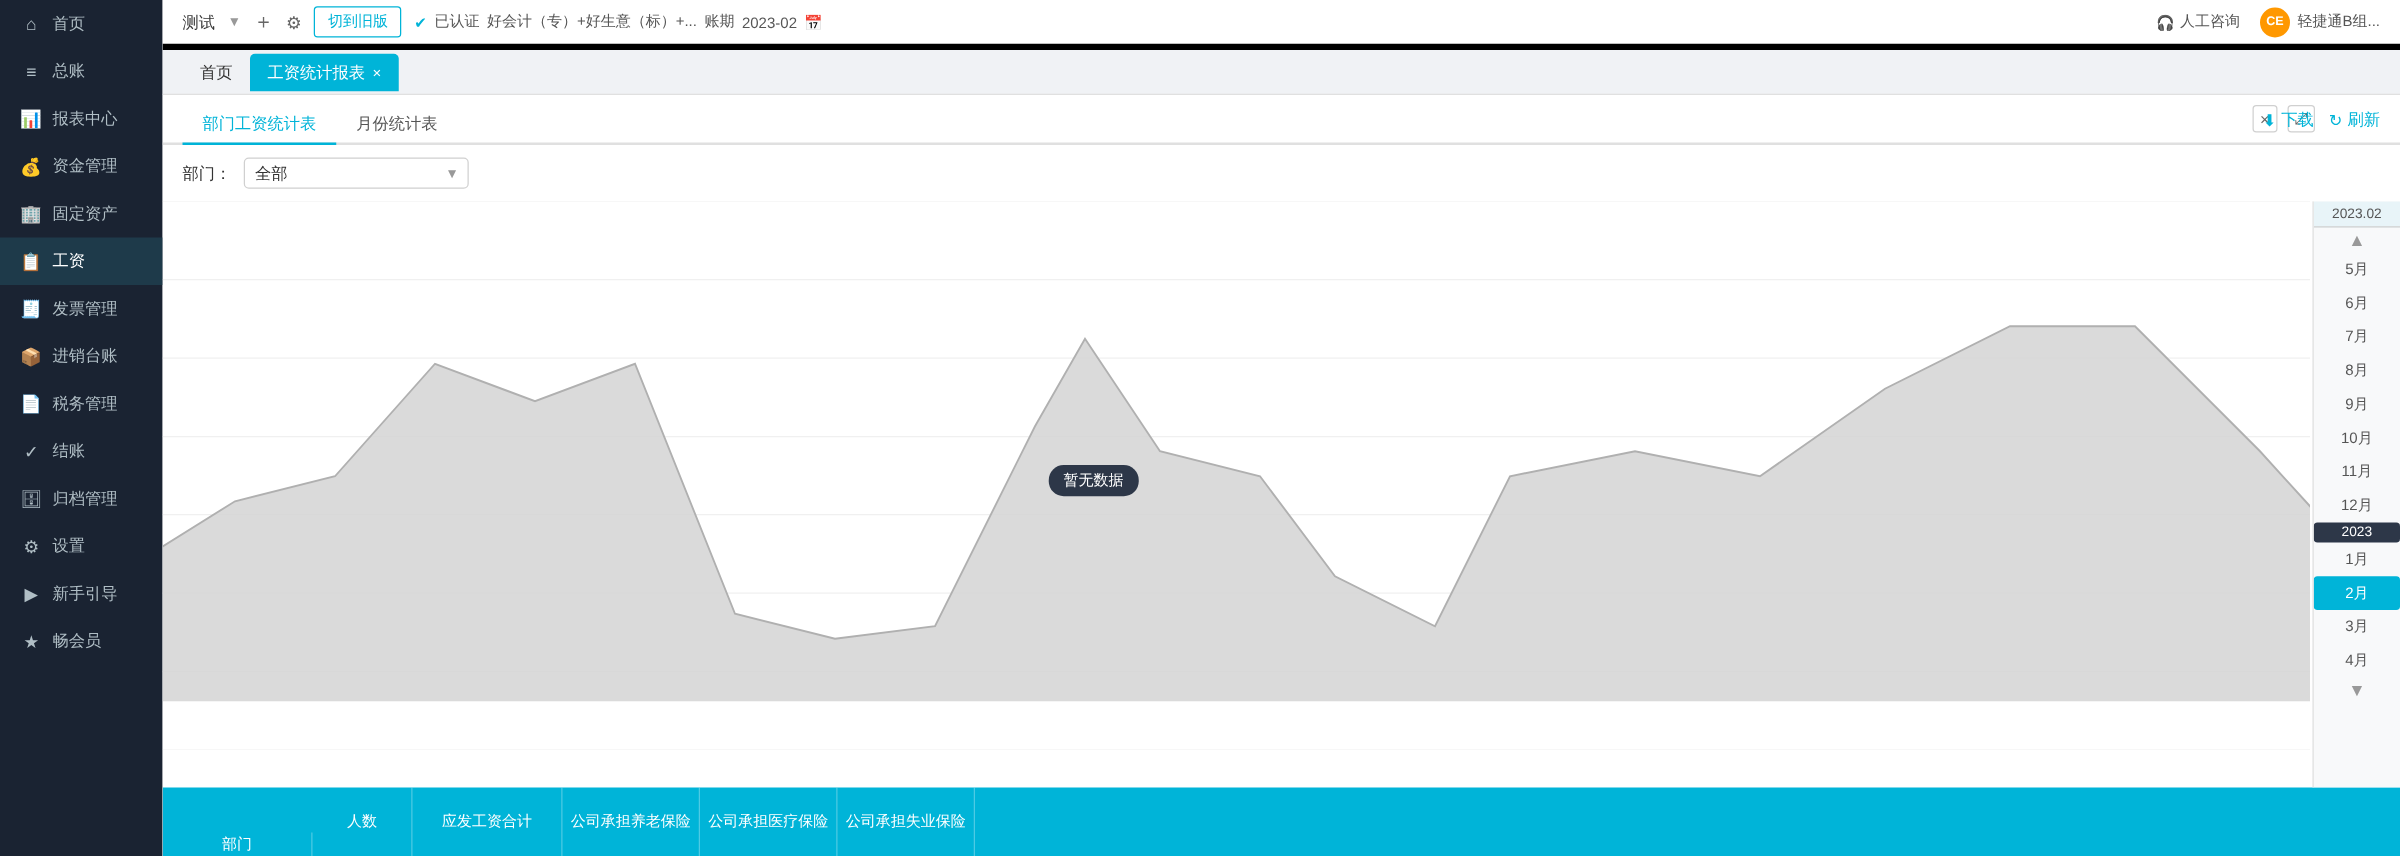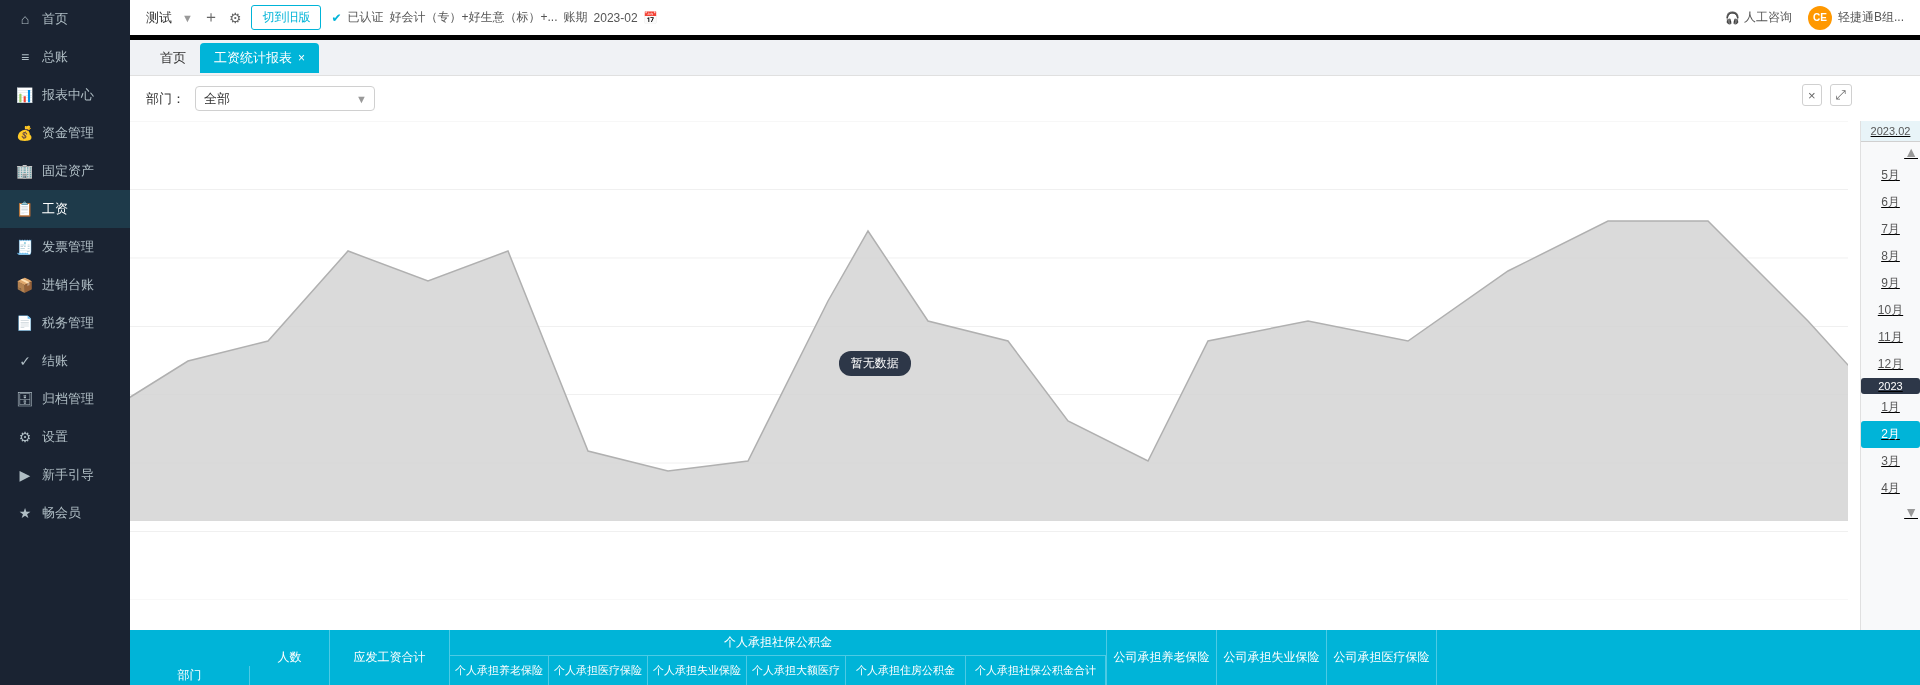--- a/index.html
+++ b/index.html
@@ -230,28 +230,27 @@
       pointer-events: none;
       white-space: nowrap;
     }
 
     
     .right-panel {
       position: absolute;
       right: 0;
       top: 0;
       bottom: 0;
-      width: 60px;
+      width: 70px;
       background: #f8f9fa;
       border-left: 1px solid #e0e0e0;
       display: flex;
       flex-direction: column;
-      align-items: flex-end;
+      align-items: center;
       overflow-y: auto;
-      text-decoration: underline;
     }
     .right-panel-year {
       font-size: 11px;
       color: #555;
       padding: 4px 2px;
       text-align: center;
       background: #e8f4f8;
       width: 100%;
       text-align: center;
       border-bottom: 1px solid #d0d0d0;
@@ -462,20 +461,34 @@
     </div>
   </div>
 
   <div class="content">
 
     <div class="panel-header-btns">
       <button class="panel-btn">×</button>
       <button class="panel-btn">⤢</button>
     </div>
 
+    <div class="subtab-bar">
+      <div class="subtab active">部门工资统计表</div>
+      <div class="subtab">月份统计表</div>
+      <div class="subtab-actions">
+        <div class="subtab-action-btn">
+          <span>⬇</span>
+          <span>下载</span>
+        </div>
+        <div class="subtab-action-btn">
+          <span>↻</span>
+          <span>刷新</span>
+        </div>
+      </div>
+    </div>
 
     <div class="filter-row">
       <label class="filter-label">部门：</label>
       <div class="filter-select-wrap">
         <select class="filter-select">
           <option>全部</option>
         </select>
         <span class="filter-select-arrow">▼</span>
       </div>
     </div>
@@ -526,30 +539,19 @@
         <div class="right-panel-month">4月</div>
         <div class="right-panel-nav">▼</div>
       </div>
     </div>
 
     <div class="table-header">
       <div class="th-cell" style="width:120px;margin-top:36px;">部门</div>
       <div class="th-cell" style="width:80px;">人数</div>
       <div class="th-cell" style="width:120px;">应发工资合计</div>
 
-      <div class="th-group" style="flex-shrink:0;">
-        <div class="th-group-label">个人承担社保公积金</div>
-        <div class="th-group-cells">
-          <div class="th-group-cell">个人承担养老保险</div>
-          <div class="th-group-cell">个人承担医疗保险</div>
-          <div class="th-group-cell">个人承担失业保险</div>
-          <div class="th-group-cell">个人承担大额医疗</div>
-          <div class="th-group-cell" style="min-width:120px;">个人承担住房公积金</div>
-          <div class="th-group-cell" style="min-width:140px;">个人承担社保公积金合计</div>
-        </div>
-      </div>
 
       <div class="th-cell" style="width:110px;">公司承担养老保险</div>
+      <div class="th-cell" style="width:110px;">公司承担医疗保险</div>
       <div class="th-cell" style="width:110px;">公司承担失业保险</div>
-      <div class="th-cell" style="width:110px;">公司承担医疗保险</div>
     </div>
   </div>
 </div>
 
 </body></html>

